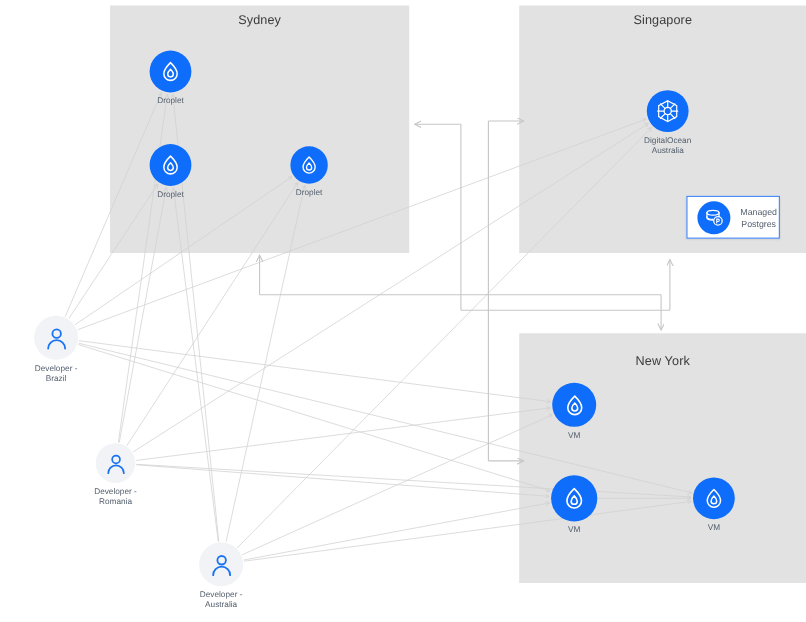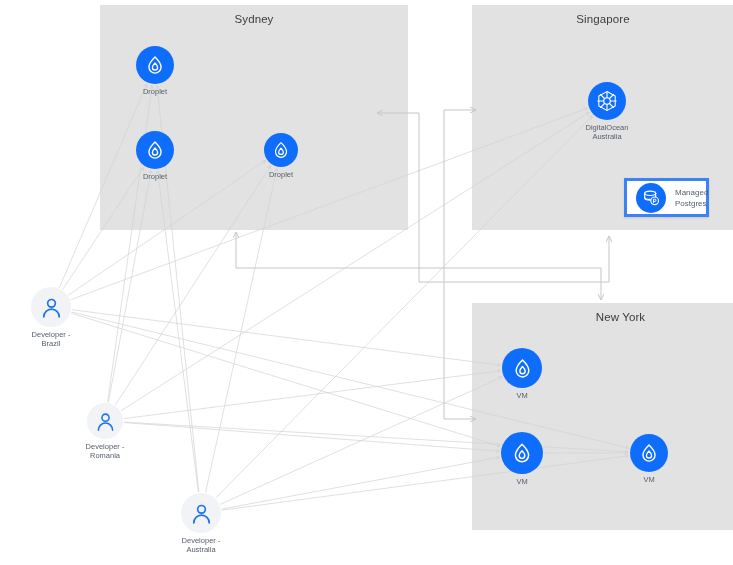--- a/index.html
+++ b/index.html
@@ -8,21 +8,20 @@
     background:#ffffff;
     font-family:"Liberation Sans","DejaVu Sans",sans-serif;
     overflow:hidden;
     position:relative;
   }
   #stage{position:absolute;left:0;top:0;width:733px;height:565px;}
 
   .region{
     position:absolute;
     background:#e2e2e2;
-    padding-left:36px;
   }
   .region-title{
     position:absolute;
     left:0;right:0;
     text-align:center;
     font-size:11.5px;
     color:#3c3c3c;
     letter-spacing:.1px;
   }
 
@@ -53,24 +52,25 @@
     width:90px;
   }
   .node.person .disc{
     background:#f1f3f6;
   }
   .node.person .caption{color:#55606e;}
 
   .card{
     position:absolute;
     background:#ffffff;
-    border:3px solid #3b82f6;
+    border:1px solid #3b82f6;
     box-shadow:0 1px 2px rgba(0,0,0,.12);
     display:flex;align-items:center;
     box-sizing:border-box;
+    text-align:center;
   }
   .card .cardicon{
     width:30px;height:30px;border-radius:50%;
     background:#0f6dfb;
     margin:0 9px 0 9px;
     flex:0 0 auto;
     display:flex;align-items:center;justify-content:center;
   }
   .card .cardlabel{
     font-size:8px;line-height:11px;color:#55606e;white-space:pre-line;
@@ -78,25 +78,25 @@
 </style>
 </head>
 <body>
 
 <div id="stage">
 
   <div id="regions-layer">
       <div class="region" style="left: 100px; top: 5px; width: 272px; height: 225px; background: rgb(226, 226, 226);">
         <div class="region-title" style="top: 8px;">Sydney</div>
       </div>
-      <div class="region" style="left: 472px; top: 5px; width: 226px; height: 225px; background: rgb(226, 226, 226);">
+      <div class="region" style="left: 472px; top: 5px; width: 261px; height: 225px; background: rgb(226, 226, 226);">
         <div class="region-title" style="top: 8px;">Singapore</div>
       </div>
       <div class="region" style="left: 472px; top: 303px; width: 261px; height: 227px; background: rgb(226, 226, 226);">
-        <div class="region-title" style="top: 8px;">New York</div>
+        <div class="region-title" style="top: 20px;">New York</div>
       </div>
     </div>
 
   <svg class="wires" viewBox="0 0 733 565" preserveAspectRatio="none">
     <defs>
       <marker id="arrowEnd" markerWidth="7" markerHeight="7" refX="6" refY="3" orient="auto" markerUnits="strokeWidth">
         <path d="M0,0 L6,3 L0,6" fill="none" stroke="#c6c6c6" stroke-width="1"></path>
       </marker>
       <marker id="arrowTiny" markerWidth="6" markerHeight="6" refX="5" refY="3" orient="auto" markerUnits="strokeWidth">
         <path d="M0,0 L5,3 L0,6" fill="none" stroke="#cfcfcf" stroke-width=".9"></path>

